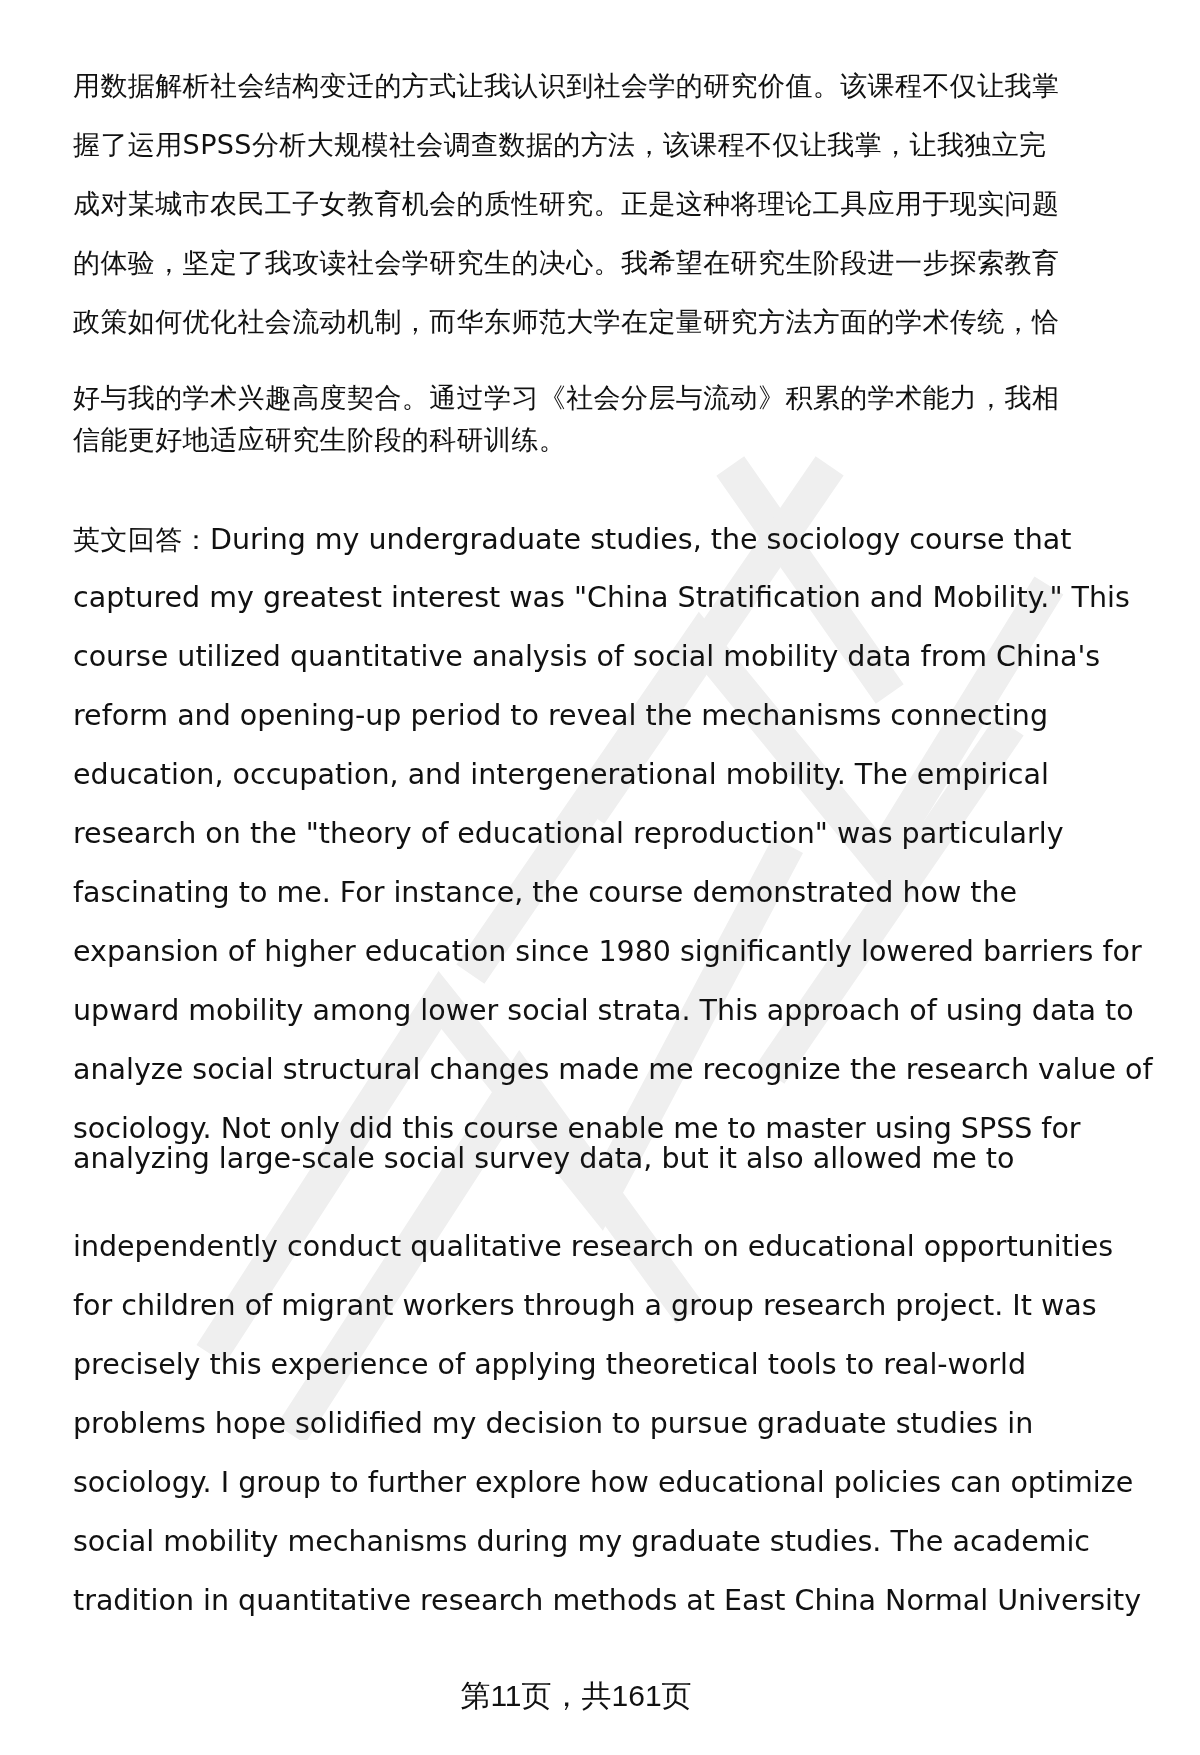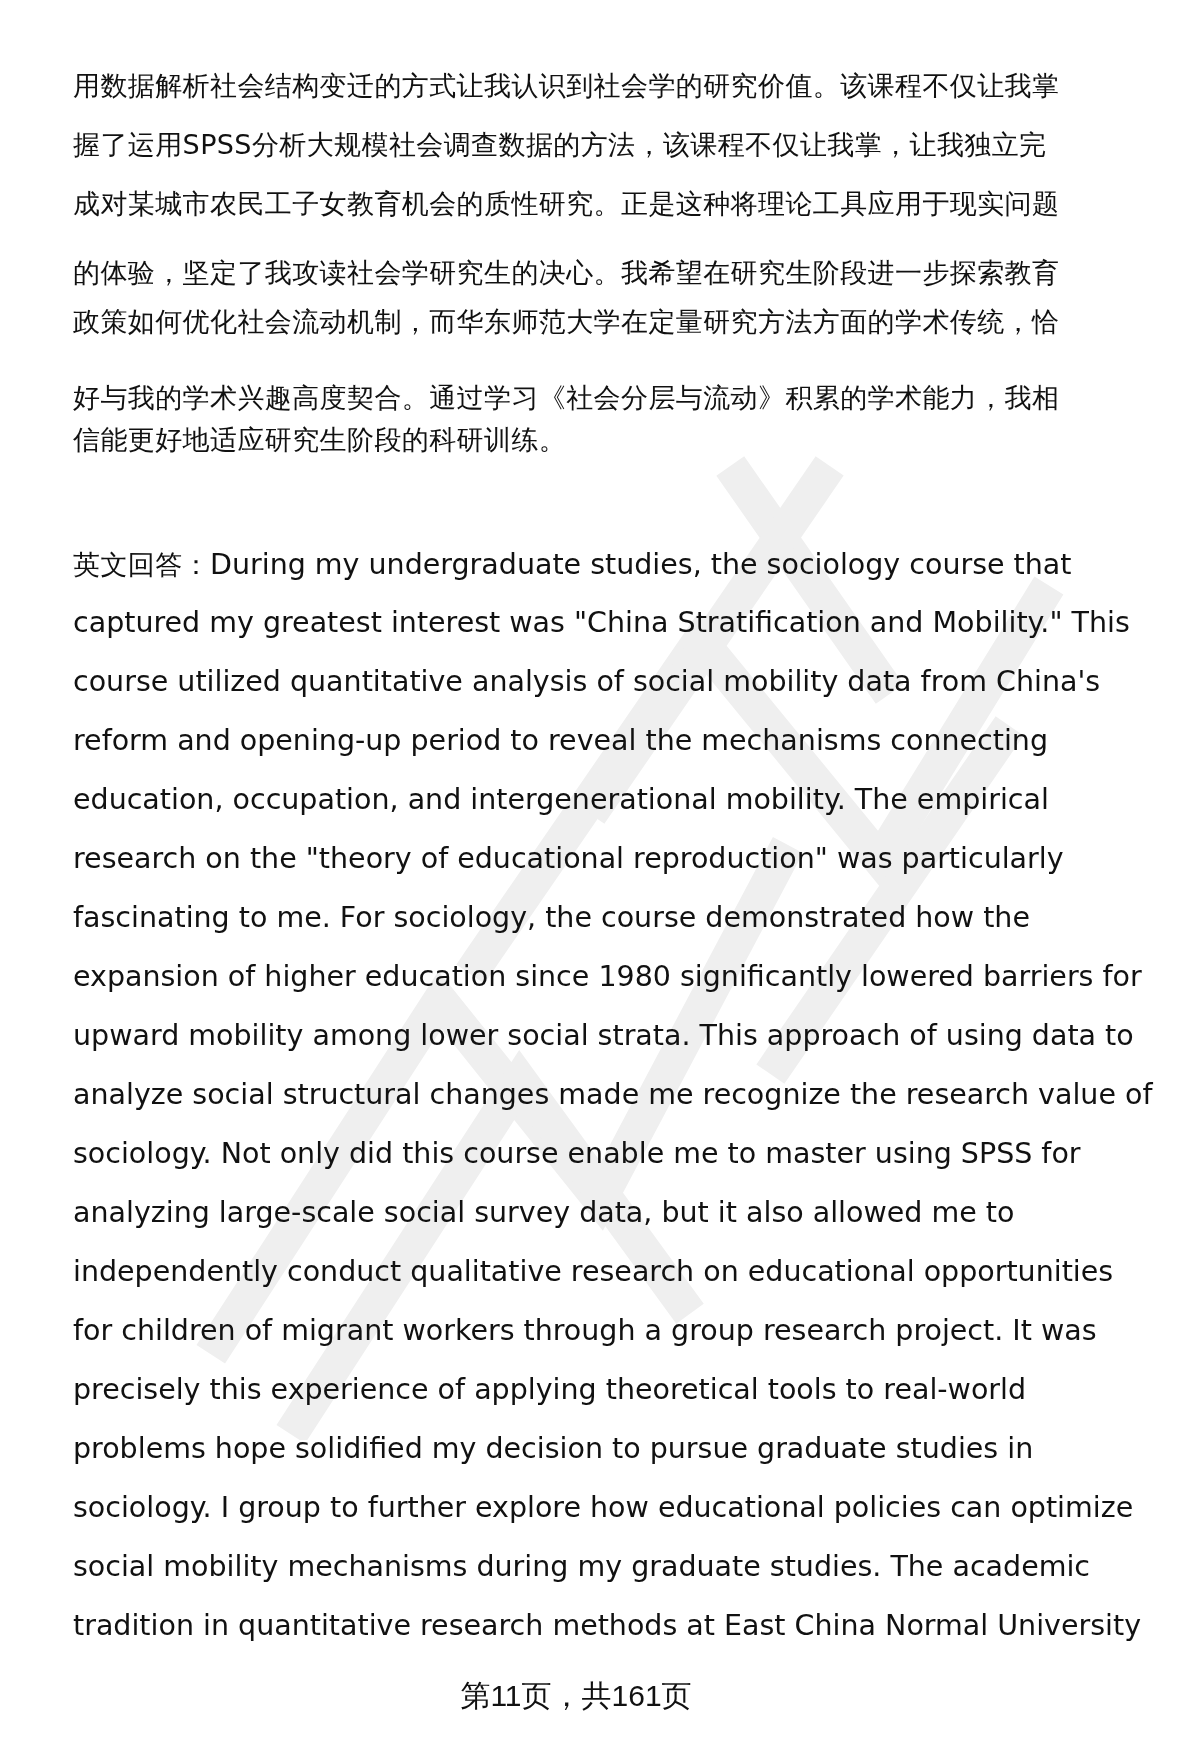--- a/index.html
+++ b/index.html
@@ -1,60 +1,60 @@
 <!DOCTYPE html>
 <html><head>
 <meta charset="utf-8">
 <style>
   html, body { margin: 0; padding: 0; background: #ffffff; }
   body { width: 1200px; height: 1755px; position: relative; overflow: hidden; font-family: "DejaVu Sans", "Liberation Sans", sans-serif; color: #111111; }
   .watermark { position: absolute; left: 180px; top: 440px; width: 900px; height: 1000px; pointer-events: none; }
   .page { position: absolute; left: 73px; top: 68px; width: 1085px; }
   .line { position: absolute; left: 0; white-space: nowrap; }
   .cn { font-size: 27px; letter-spacing: 0.4px; }
-  .en { font-size: 28.5px; letter-spacing: 0px; margin-top: 25px; }
+  .en { font-size: 28.5px; letter-spacing: 0px; }
   .footer { position: absolute; left: 0; top: 1676px; width: 1152px; text-align: center; font-size: 30px; font-family: "Liberation Sans", "DejaVu Sans", sans-serif; }
 </style>
 </head>
 <body>
 
 <svg class="watermark" viewBox="0 0 900 1000">
   <g stroke="#efefef" stroke-width="34" fill="none" stroke-linecap="square">
     <path d="M40 900 L260 560 L420 760 L600 420"></path>
     <path d="M120 980 L340 640 L500 860"></path>
     <path d="M300 520 L520 200 L700 420 L860 160"></path>
     <path d="M560 40 L700 240"></path>
     <path d="M420 360 L640 40"></path>
     <path d="M600 620 L820 300"></path>
   </g>
 </svg>
 
 <div class="page">
   <div class="line cn" style="top:0px">用数据解析社会结构变迁的方式让我认识到社会学的研究价值。该课程不仅让我掌</div>
   <div class="line cn" style="top:59px">握了运用SPSS分析大规模社会调查数据的方法，该课程不仅让我掌，让我独立完</div>
   <div class="line cn" style="top:118px">成对某城市农民工子女教育机会的质性研究。正是这种将理论工具应用于现实问题</div>
-  <div class="line cn" style="top:187px">的体验，坚定了我攻读社会学研究生的决心。我希望在研究生阶段进一步探索教育</div>
+  <div class="line cn" style="top:177px">的体验，坚定了我攻读社会学研究生的决心。我希望在研究生阶段进一步探索教育</div>
   <div class="line cn" style="top:236px">政策如何优化社会流动机制，而华东师范大学在定量研究方法方面的学术传统，恰</div>
   <div class="line cn" style="top:312px">好与我的学术兴趣高度契合。通过学习《社会分层与流动》积累的学术能力，我相</div>
   <div class="line cn" style="top:354px">信能更好地适应研究生阶段的科研训练。</div>
 
   <div class="line en" style="top:454px">
     <span class="cn">英文回答：</span><span>During my undergraduate studies, the sociology course that</span>
   </div>
   <div class="line en" style="top:513px">captured my greatest interest was "China Stratification and Mobility." This</div>
   <div class="line en" style="top:572px">course utilized quantitative analysis of social mobility data from China's</div>
   <div class="line en" style="top:631px">reform and opening-up period to reveal the mechanisms connecting</div>
   <div class="line en" style="top:690px">education, occupation, and intergenerational mobility. The empirical</div>
   <div class="line en" style="top:749px">research on the "theory of educational reproduction" was particularly</div>
-  <div class="line en" style="top:808px">fascinating to me. For sociology, the course demonstrated how the</div>
+  <div class="line en" style="top:808px">fascinating to me. For instance, the course demonstrated how the</div>
   <div class="line en" style="top:867px">expansion of higher education since 1980 significantly lowered barriers for</div>
   <div class="line en" style="top:926px">upward mobility among lower social strata. This approach of using data to</div>
   <div class="line en" style="top:985px">analyze social structural changes made me recognize the research value of</div>
   <div class="line en" style="top:1044px">sociology. Not only did this course enable me to master using SPSS for</div>
-  <div class="line en" style="top:1103px">analyzing large-scale social survey data, but it also allowed me to</div>
+  <div class="line en" style="top:1074px">analyzing large-scale social survey data, but it also allowed me to</div>
   <div class="line en" style="top:1162px">independently conduct qualitative research on educational opportunities</div>
   <div class="line en" style="top:1221px">for children of migrant workers through a group research project. It was</div>
   <div class="line en" style="top:1280px">precisely this experience of applying theoretical tools to real-world</div>
   <div class="line en" style="top:1339px">problems hope solidified my decision to pursue graduate studies in</div>
   <div class="line en" style="top:1398px">sociology. I group to further explore how educational policies can optimize</div>
   <div class="line en" style="top:1457px">social mobility mechanisms during my graduate studies. The academic</div>
   <div class="line en" style="top:1516px">tradition in quantitative research methods at East China Normal University</div>
 </div>
 
 <div class="footer">第11页，共161页</div>

